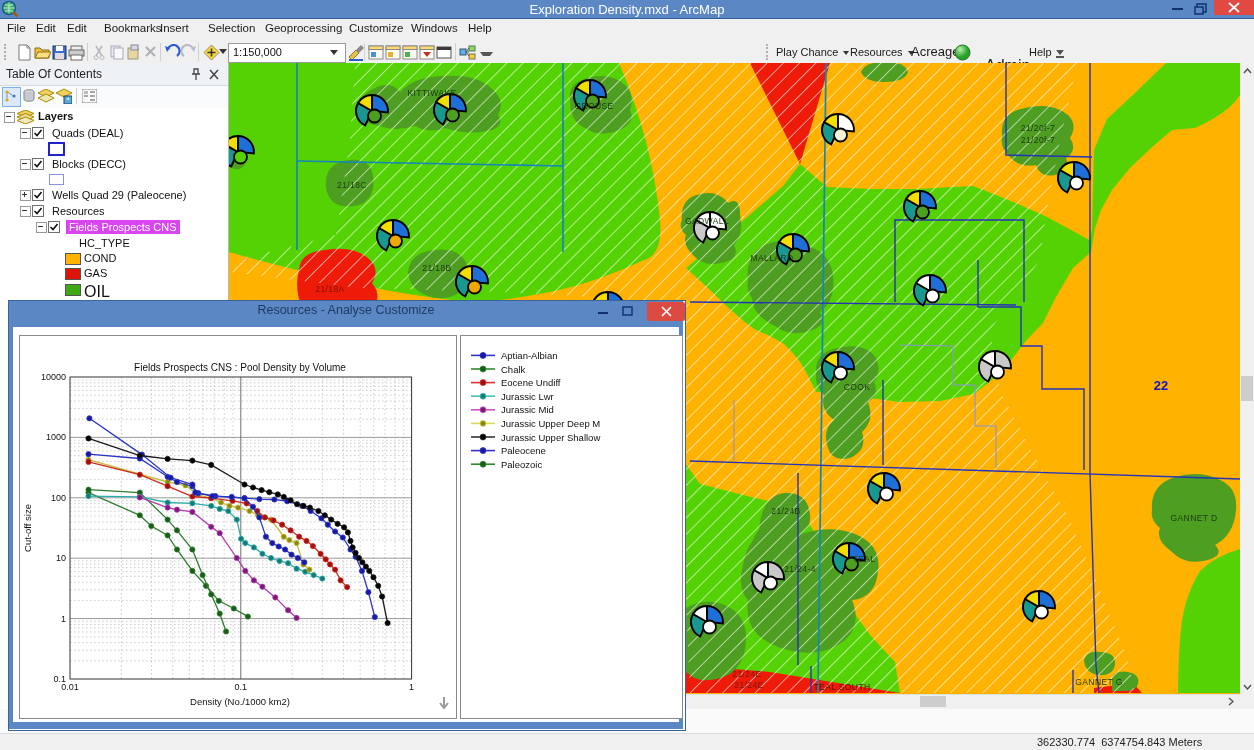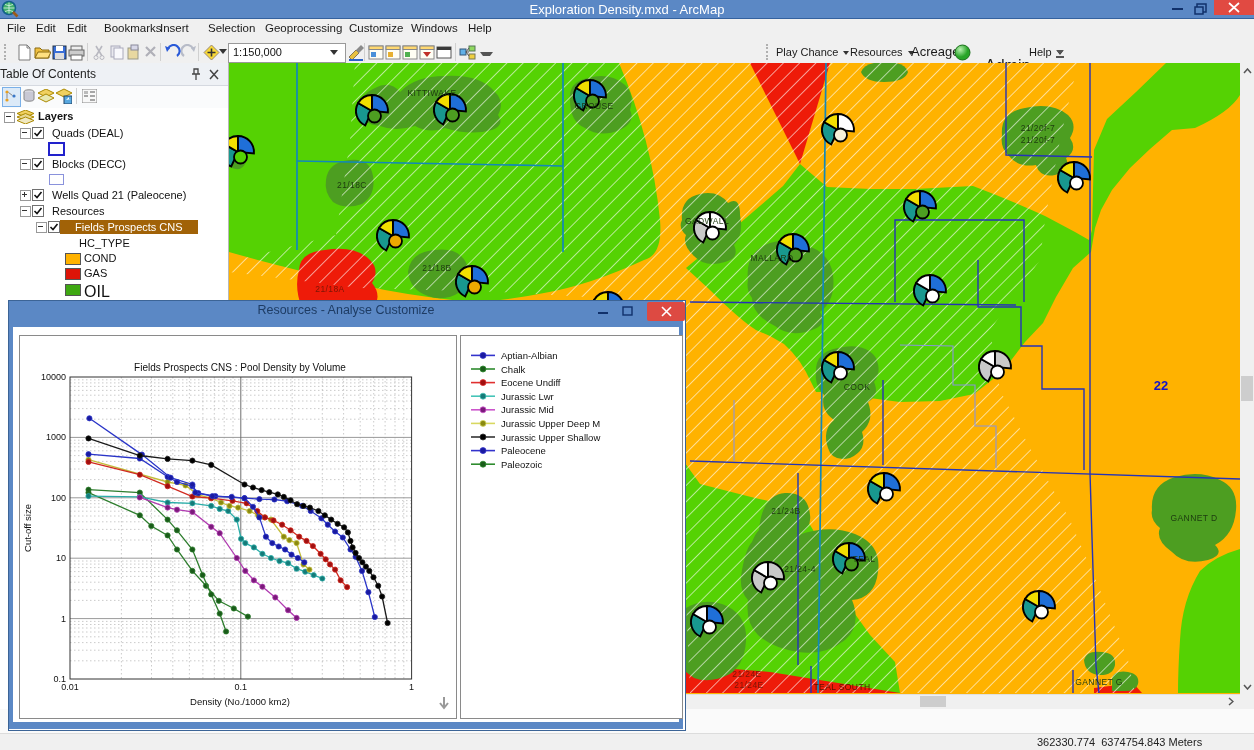--- a/index.html
+++ b/index.html
@@ -144,21 +144,21 @@
     </defs>
     <circle cx="8.5" cy="8.5" r="7.5" fill="url(#gs)" stroke="#1a701a"></circle>
   </svg>
 <div style="position:absolute;left:985px;top:56px;height:20px;line-height:20px;font-size:16px;color:#1a1a1a">Admin<span style="display:inline-block;margin-left:5px;width:0;height:0;border-left:3.5px solid transparent;border-right:3.5px solid transparent;border-top:4px solid #333;vertical-align:middle"></span></div>
 <div style="position:absolute;left:1029px;top:42px;height:20px;line-height:20px;font-size:11px;color:#1a1a1a">Help<span style="display:inline-block;margin-left:5px;width:0;height:0;border-left:3.5px solid transparent;border-right:3.5px solid transparent;border-top:4px solid #333;vertical-align:middle"></span></div>
 <div style="position:absolute;left:1056px;top:50px;width:8px;height:6px;border-bottom:2px solid #555">
     <div style="width:0;height:0;border-left:4px solid transparent;border-right:4px solid transparent;border-top:4px solid #555"></div>
   </div>
 
 <div class="abs" style="left:0;top:63px;width:228px;height:672px;background:#fff;border-right:1px solid #b8b8b8"></div>
-<div style="position:absolute;left:0;top:63px;width:228px;height:23px;background:#eef1f5;border-bottom:1px solid #d5d9e0;font-size:12px;color:#222;line-height:23px;box-sizing:border-box">Table Of Contents<svg style="position:absolute;right:26px;top:5px" width="12" height="13" viewBox="0 0 12 13">
+<div style="position:absolute;left:0;top:63px;width:228px;height:23px;background:#eef1f5;border-bottom:1px solid #d5d9e0;font-size:12px;color:#222;line-height:23px;padding-left:6px;box-sizing:border-box">Table Of Contents<svg style="position:absolute;right:26px;top:5px" width="12" height="13" viewBox="0 0 12 13">
       <path d="M4,1 h4 v5 h-4 z M2,6 h8 M6,6 v6" stroke="#444" fill="none" stroke-width="1.3"></path>
     </svg><svg style="position:absolute;right:8px;top:5px" width="12" height="13" viewBox="0 0 12 13">
       <path d="M2,2 L10,11 M10,2 L2,11" stroke="#444" stroke-width="1.5"></path>
     </svg></div>
 <div style="position:absolute;left:0;top:86px;width:228px;height:22px;background:#fafbfc"></div>
 <div style="position:absolute;left:2px;top:87px;width:17px;height:18px;border:1px solid #7ab0e8;background:#dceaf8"></div>
 <svg style="position:absolute;left:4px;top:89px" width="14" height="14" viewBox="0 0 14 14">
     <circle cx="3" cy="3" r="1.6" fill="#e8a020"></circle>
     <circle cx="3" cy="11" r="1.6" fill="#e8a020"></circle>
     <circle cx="10" cy="7" r="1.6" fill="#3a78c8"></circle>
@@ -211,37 +211,37 @@
 <div style="position:absolute;left:52px;top:158px;font-size:11px;color:#111">Blocks (DECC)</div>
 <div style="position:absolute;left:49px;top:174px;width:13px;height:9px;border:1.5px solid #8a92dc;background:#fff"></div>
 <div style="position:absolute;left:20px;top:190px;width:9px;height:9px;border:1px solid #999;background:#fff">
     <div style="position:absolute;left:1px;top:3px;width:5px;height:1px;background:#333"></div>
     <div style="position:absolute;left:3px;top:1px;width:1px;height:5px;background:#333"></div>
   </div>
 <svg style="position:absolute;left:32px;top:189px" width="12" height="12" viewBox="0 0 12 12">
     <rect x="0.5" y="0.5" width="11" height="11" fill="#fff" stroke="#707070"></rect>
     <path d="M2.5,6 L5,8.5 L9.5,3" stroke="#111" stroke-width="1.6" fill="none"></path>
   </svg>
-<div style="position:absolute;left:52px;top:189px;font-size:11px;color:#111">Wells Quad 21 (Paleocene)</div>
+<div style="position:absolute;left:52px;top:189px;font-size:11px;color:#111">Wells Quad 29 (Paleocene)</div>
 <div style="position:absolute;left:20px;top:206px;width:9px;height:9px;border:1px solid #999;background:#fff">
     <div style="position:absolute;left:1px;top:3px;width:5px;height:1px;background:#333"></div>
   </div>
 <svg style="position:absolute;left:32px;top:205px" width="12" height="12" viewBox="0 0 12 12">
     <rect x="0.5" y="0.5" width="11" height="11" fill="#fff" stroke="#707070"></rect>
     <path d="M2.5,6 L5,8.5 L9.5,3" stroke="#111" stroke-width="1.6" fill="none"></path>
   </svg>
 <div style="position:absolute;left:52px;top:205px;font-size:11px;color:#111">Resources</div>
 <div style="position:absolute;left:36px;top:222px;width:9px;height:9px;border:1px solid #999;background:#fff">
     <div style="position:absolute;left:1px;top:3px;width:5px;height:1px;background:#333"></div>
   </div>
 <svg style="position:absolute;left:48px;top:221px" width="12" height="12" viewBox="0 0 12 12">
     <rect x="0.5" y="0.5" width="11" height="11" fill="#fff" stroke="#707070"></rect>
     <path d="M2.5,6 L5,8.5 L9.5,3" stroke="#111" stroke-width="1.6" fill="none"></path>
   </svg>
-<div style="position:absolute;left:60px;top:220px;font-size:11px;color:#fff;background:#a16207;padding:1px 15px">Fields Prospects CNS</div>
+<div style="position:absolute;left:66px;top:220px;font-size:11px;color:#fff;background:#d946ef;padding:1px 3px">Fields Prospects CNS</div>
 <div style="position:absolute;left:79px;top:237px;font-size:11px;color:#111">HC_TYPE</div>
 <div style="position:absolute;left:65px;top:253px;width:14px;height:10px;background:#ffb200;border:1px solid #555"></div>
 <div style="position:absolute;left:84px;top:252px;font-size:11px;color:#111">COND</div>
 <div style="position:absolute;left:65px;top:268px;width:14px;height:10px;background:#dd1408;border:1px solid #555"></div>
 <div style="position:absolute;left:84px;top:267px;font-size:11px;color:#111">GAS</div>
 <div style="position:absolute;left:65px;top:284px;width:14px;height:10px;background:#3fa812;border:1px solid #555"></div>
 <div style="position:absolute;left:84px;top:283px;font-size:16px;color:#111">OIL</div>
 
 <svg style="position:absolute;left:229px;top:63px" width="1011" height="631" viewBox="229 63 1011 631">
     <defs>

